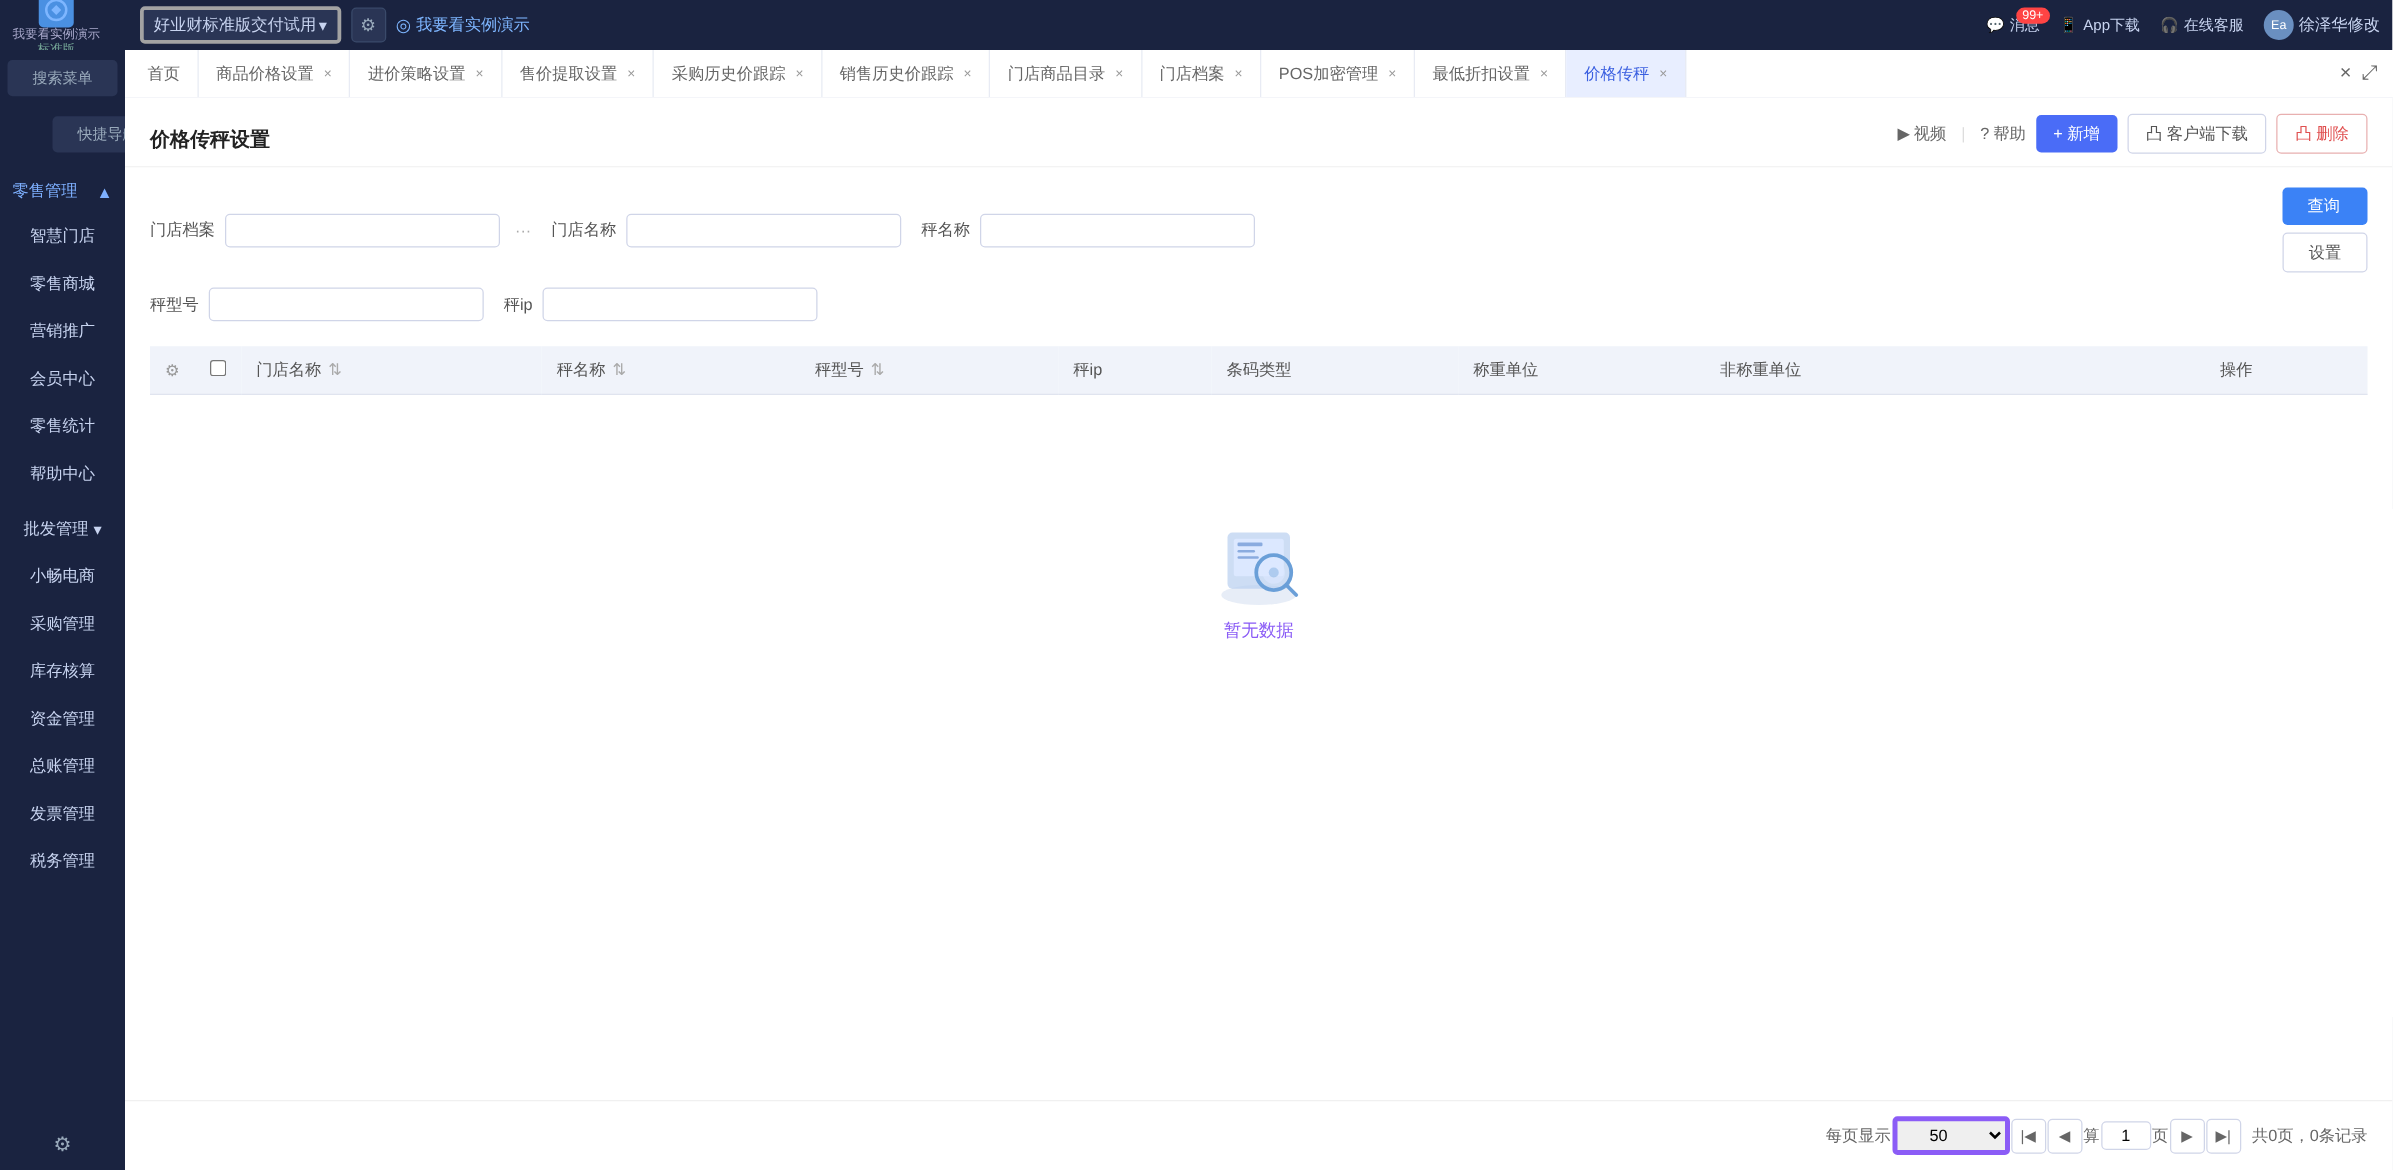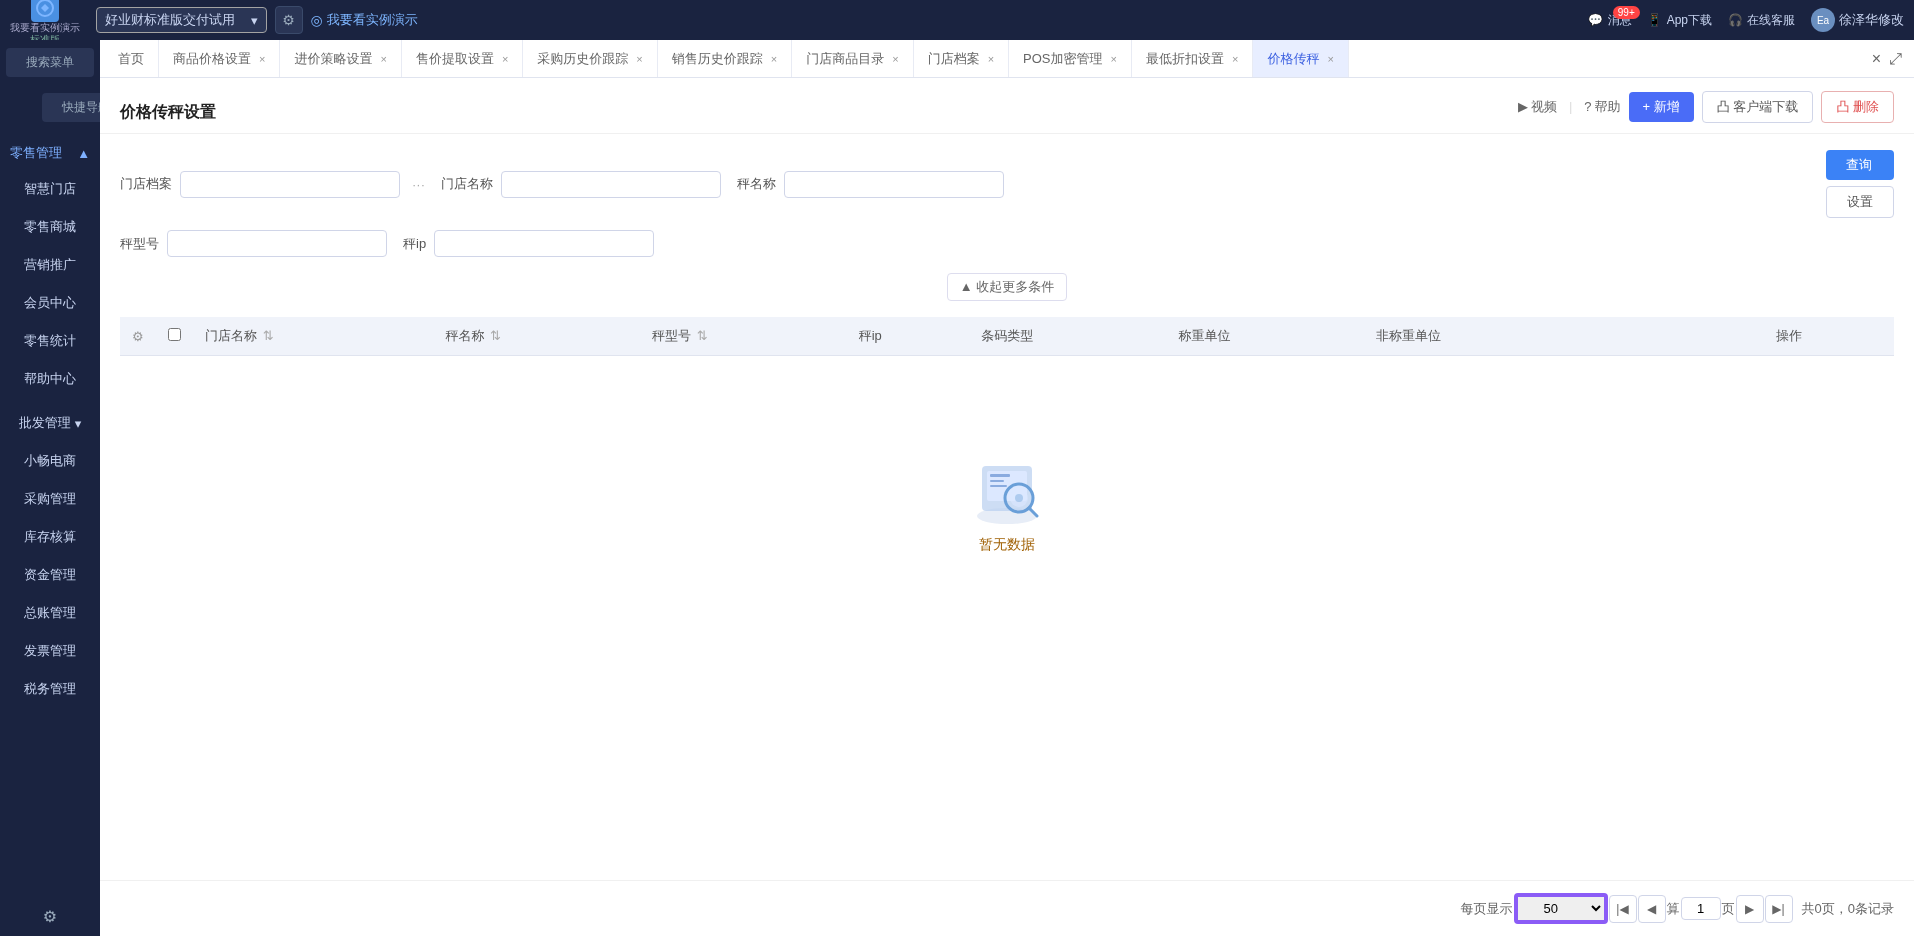--- a/index.html
+++ b/index.html
@@ -3,21 +3,21 @@
   <meta charset="utf-8">
   <style>
     * { box-sizing: border-box; margin: 0; padding: 0; }
     body { font-family: 'Microsoft YaHei', Arial, sans-serif; font-size: 13px; background: #f0f2f5; color: #333; display: flex; flex-direction: column; height: 936px; overflow: hidden; }
 
     
     .topbar { height: 40px; background: #1a2340; display: flex; align-items: center; padding: 0 10px; justify-content: space-between; flex-shrink: 0; }
     .topbar-left { display: flex; align-items: center; gap: 8px; color: #fff; font-size: 13px; }
     .app-logo { display: flex; flex-direction: column; align-items: center; color: #7eb6ff; font-size: 11px; line-height: 1.2; margin-right: 8px; }
     .app-logo .logo-icon { width: 28px; height: 28px; background: #4a90e2; border-radius: 4px; display: flex; align-items: center; justify-content: center; color: white; font-size: 12px; font-weight: bold; }
-    .topbar-selector { background: #2a3555; color: #ccd; border: 1px solid #a3a3a3; border-radius: 4px; padding: 3px 8px; display: flex; align-items: center; gap: 16px; cursor: pointer; font-size: 13px; }
+    .topbar-selector { background: #2a3555; color: #ccd; border: 3px solid #a3a3a3; border-radius: 4px; padding: 3px 8px; display: flex; align-items: center; gap: 2px; cursor: pointer; font-size: 13px; margin-left: 16px; }
     .topbar-selector span { color: #c8d4f0; }
     .settings-btn { width: 28px; height: 28px; background: #2a3555; border: 1px solid #3a4a6a; border-radius: 4px; display: flex; align-items: center; justify-content: center; color: #9ab; cursor: pointer; font-size: 14px; }
     .demo-link { color: #7eb6ff; display: flex; align-items: center; gap: 4px; cursor: pointer; font-size: 13px; }
     .topbar-right { display: flex; align-items: center; gap: 16px; color: #c8d4f0; }
     .topbar-right-item { display: flex; align-items: center; gap: 4px; cursor: pointer; font-size: 12px; position: relative; }
     .badge { background: #ff4444; color: white; border-radius: 10px; padding: 1px 5px; font-size: 10px; position: absolute; top: -6px; right: -8px; }
     .user-info { display: flex; align-items: center; gap: 4px; color: #c8d4f0; }
     .user-avatar { width: 24px; height: 24px; background: #6a8fc0; border-radius: 50%; display: flex; align-items: center; justify-content: center; color: white; font-size: 10px; }
 
     
@@ -73,21 +73,21 @@
 
     
     .table-container { padding: 0 20px; }
     .data-table { width: 100%; border-collapse: collapse; font-size: 13px; }
     .data-table th { background: #f0f3fa; color: #555; font-weight: 500; padding: 10px 12px; text-align: left; border-bottom: 1px solid #e0e4ef; white-space: nowrap; }
     .data-table th .sort-icon { color: #aaa; margin-left: 2px; }
     .settings-cell { width: 36px; }
     .table-gear { color: #999; cursor: pointer; }
     th.col-checkbox { width: 32px; text-align: center; }
     .table-empty { display: flex; flex-direction: column; align-items: center; justify-content: center; padding: 80px 20px; }
-    .empty-text { color: #a16207; font-size: 14px; }
+    .empty-text { color: #8b5cf6; font-size: 14px; }
 
     
     .empty-illustration { width: 100px; height: 100px; position: relative; }
     .empty-illustration svg { width: 100%; height: 100%; }
 
     
     .pagination-bar { display: flex; align-items: center; justify-content: flex-end; padding: 12px 20px; background: #fff; border-top: 1px solid #f0f0f0; gap: 1px; flex-shrink: 0; }
     .pagination-label { color: #666; font-size: 13px; }
     .pagination-select { border: 4px solid #8b5cf6; border-radius: 4px; padding: 3px 22px; font-size: 13px; }
     .pagination-btn { width: 28px; height: 28px; border: 1px solid #d0d5e8; background: white; border-radius: 4px; cursor: pointer; display: flex; align-items: center; justify-content: center; color: #666; font-size: 12px; }
@@ -302,23 +302,20 @@
         <div class="filter-row">
           <div class="filter-item">
             <span class="filter-label">秤型号</span>
             <input class="filter-input filter-input-wide" type="text" style="">
           </div>
           <div class="filter-item">
             <span class="filter-label">秤ip</span>
             <input class="filter-input filter-input-wide" type="text" style="">
           </div>
         </div>
-        <div class="filter-collapse-row">
-          <button class="filter-more-btn">▲ 收起更多条件</button>
-        </div>
       </div>
 
       <div class="table-container">
         <table class="data-table">
           <thead>
             <tr>
               <th class="settings-cell">
                 <span class="table-gear">⚙</span>
               </th>
               <th class="col-checkbox">

